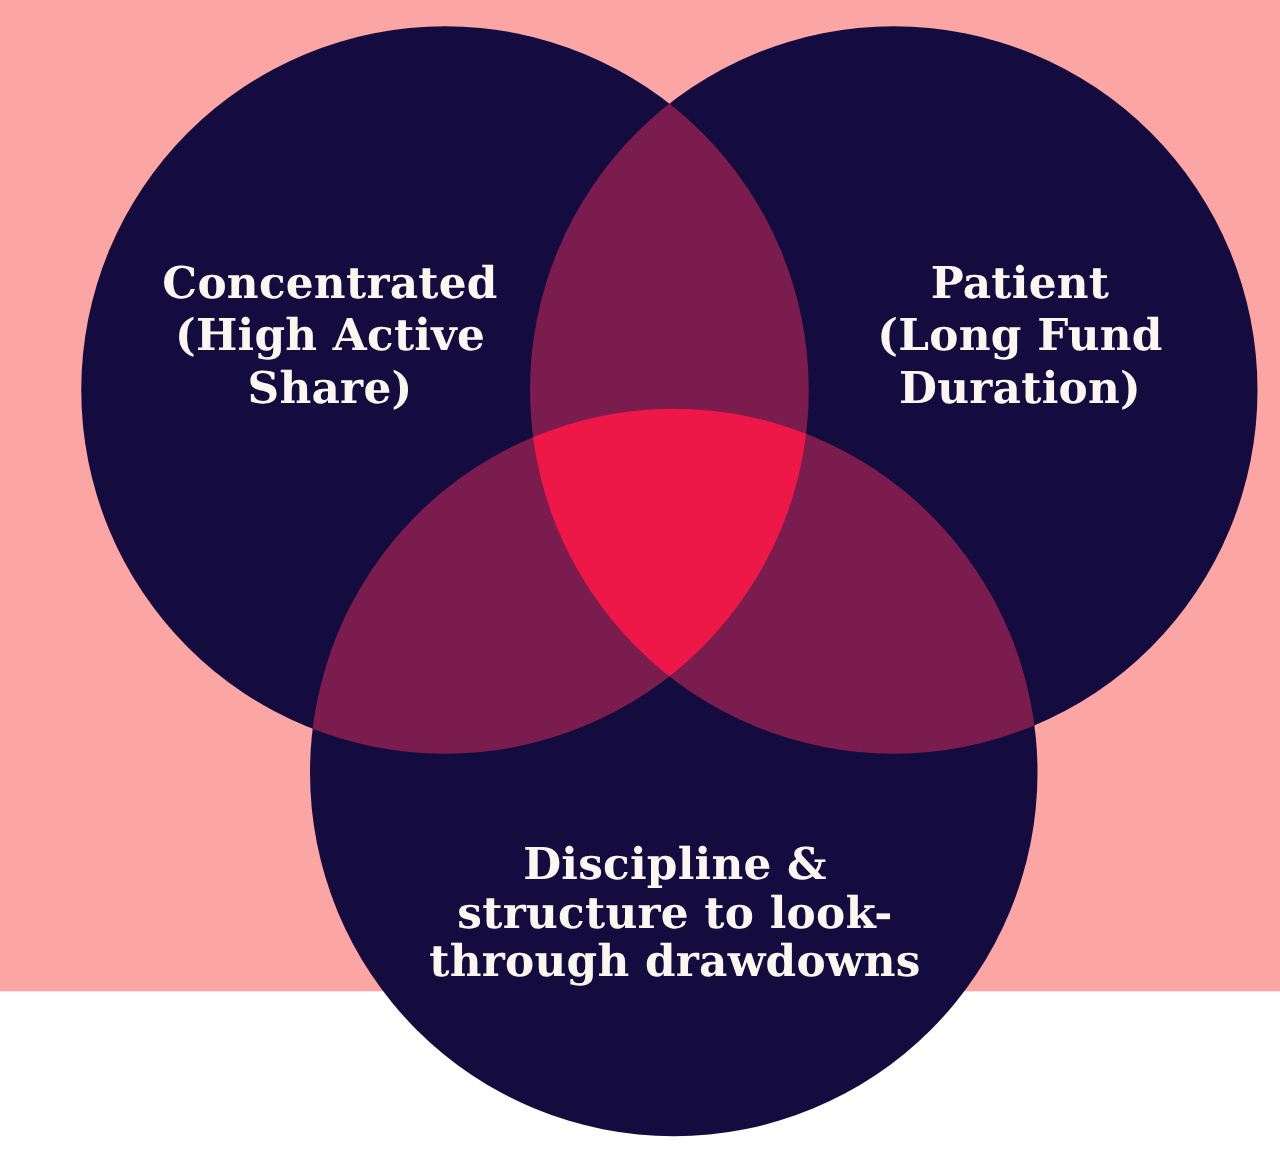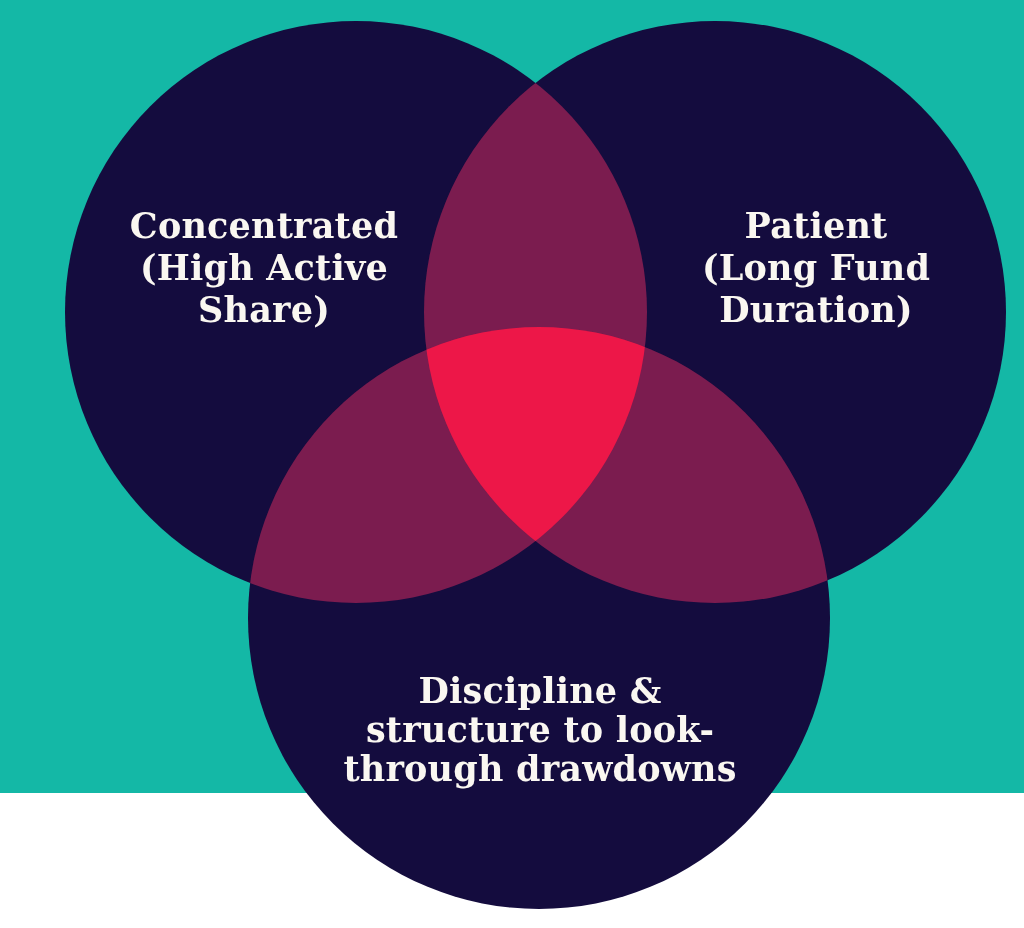--- a/index.html
+++ b/index.html
@@ -8,21 +8,21 @@
     background: #ffffff;
     width: 1024px;
     height: 928px;
     overflow: hidden;
     font-family: "DejaVu Serif", "Liberation Serif", serif;
   }
   .stage {
     position: relative;
     width: 1024px;
     height: 793px;
-    background: #14b8a6;
+    background: #fca5a5;
   }
   svg.venn {
     display: block;
     width: 1024px;
     height: 928px;
   }
   .venn-label {
     font-family: "DejaVu Serif", "Liberation Serif", serif;
     font-weight: bold;
     font-size: 35px;

